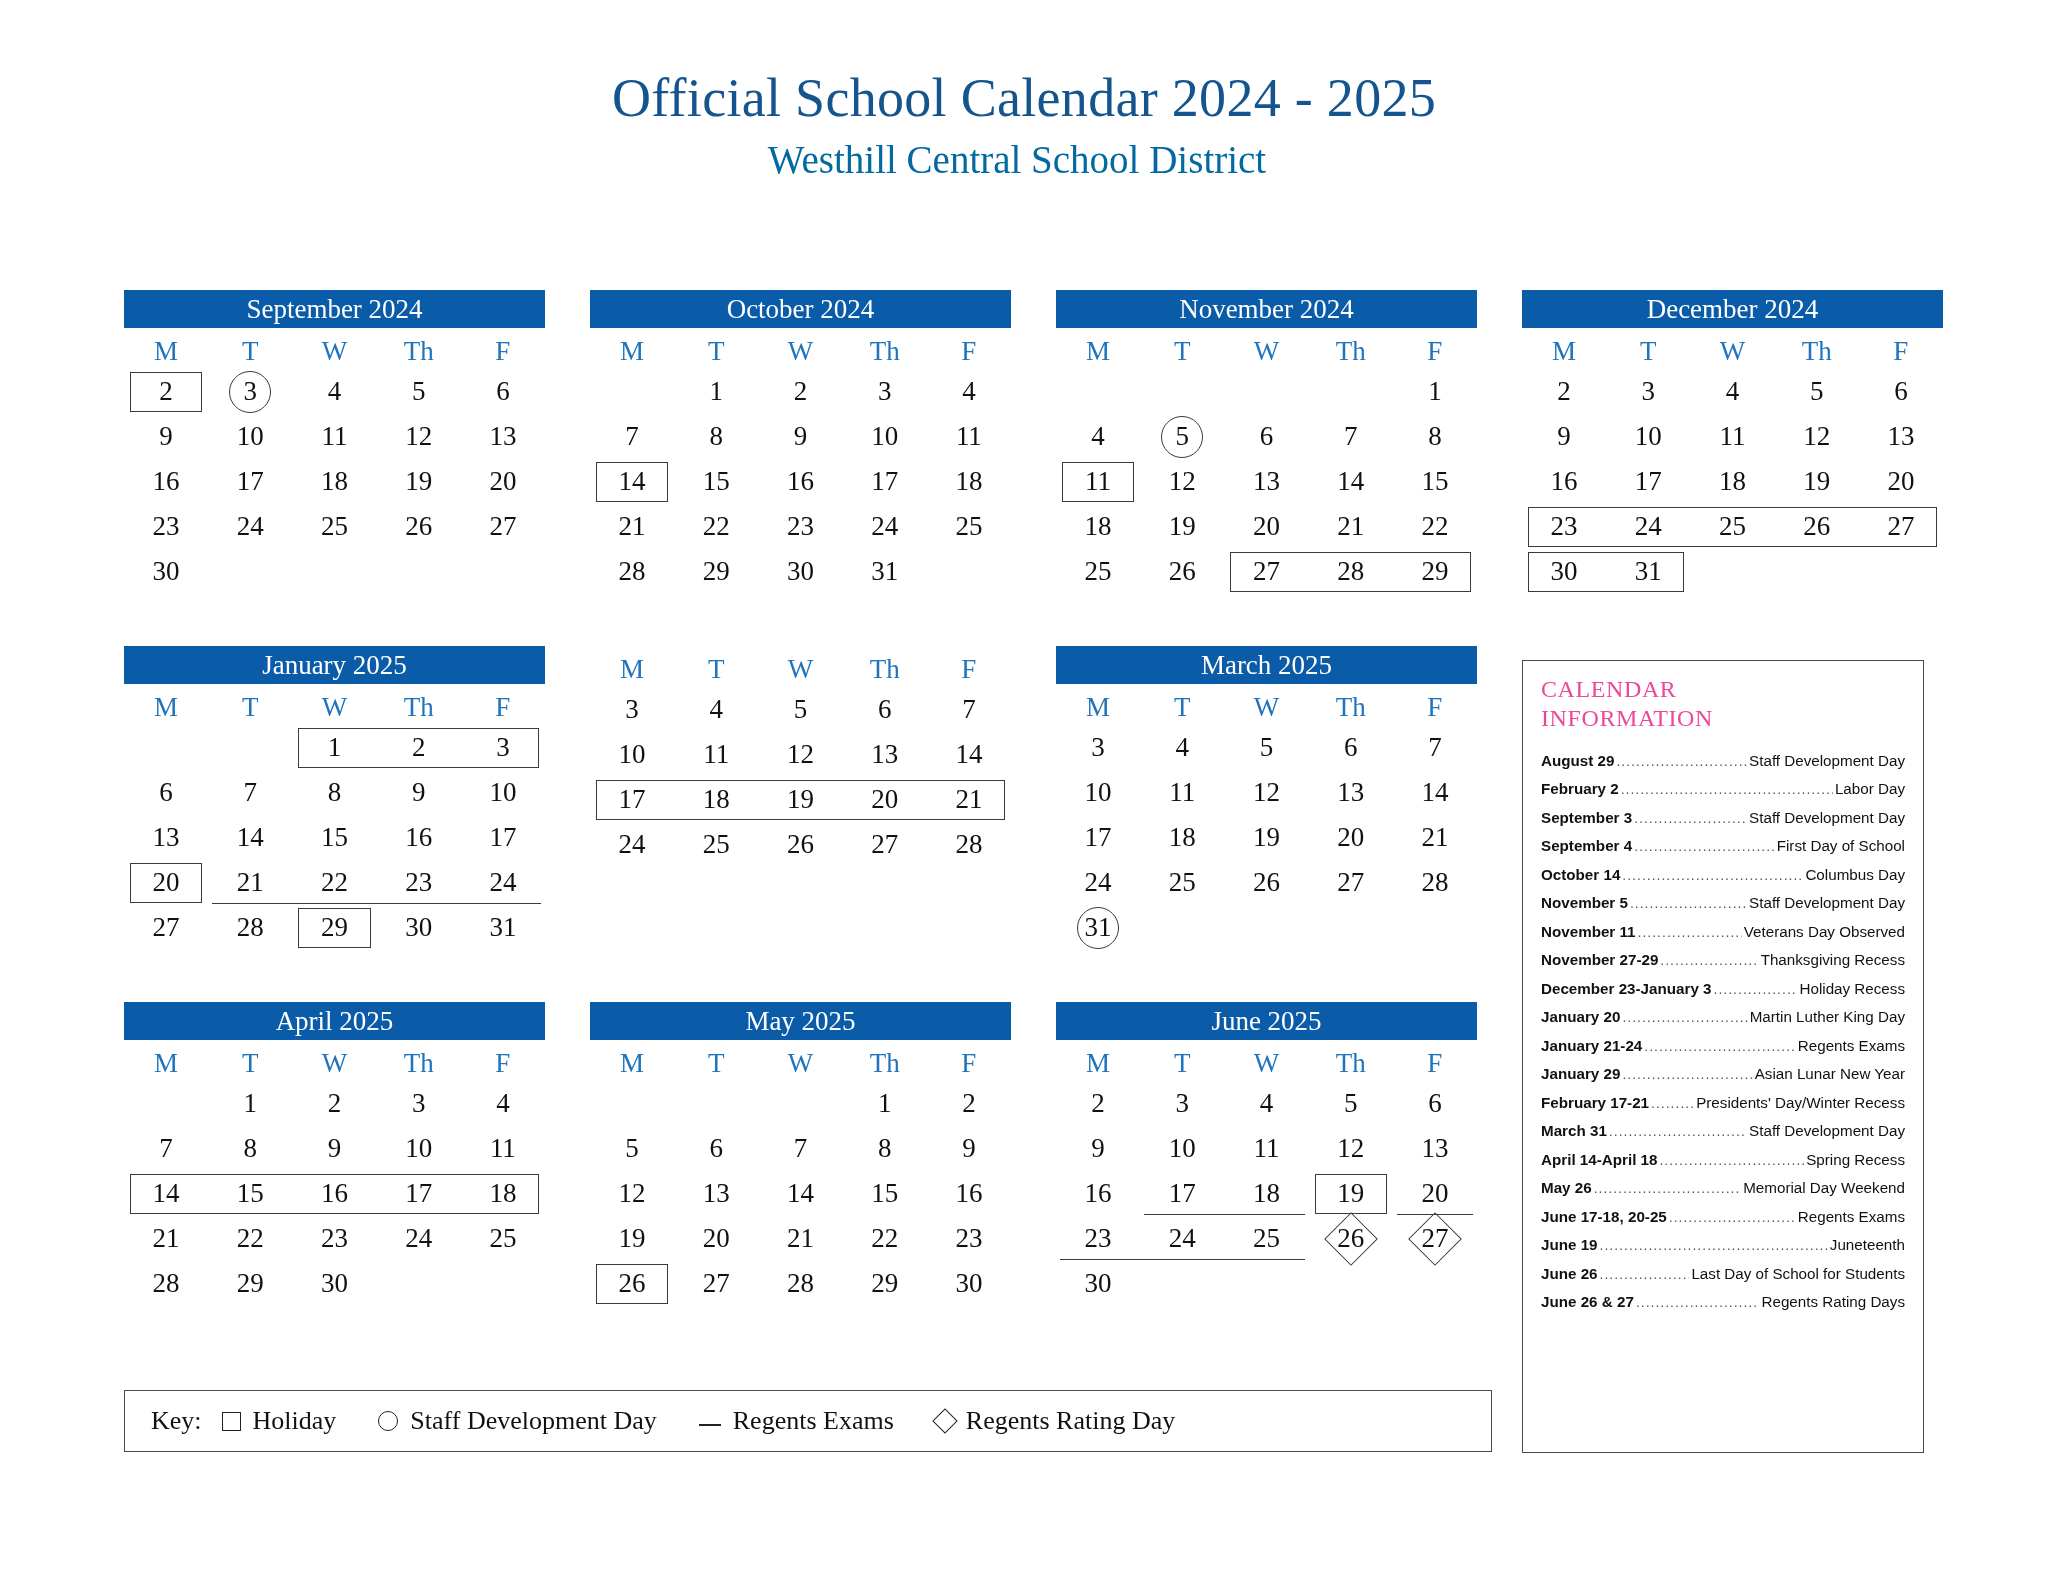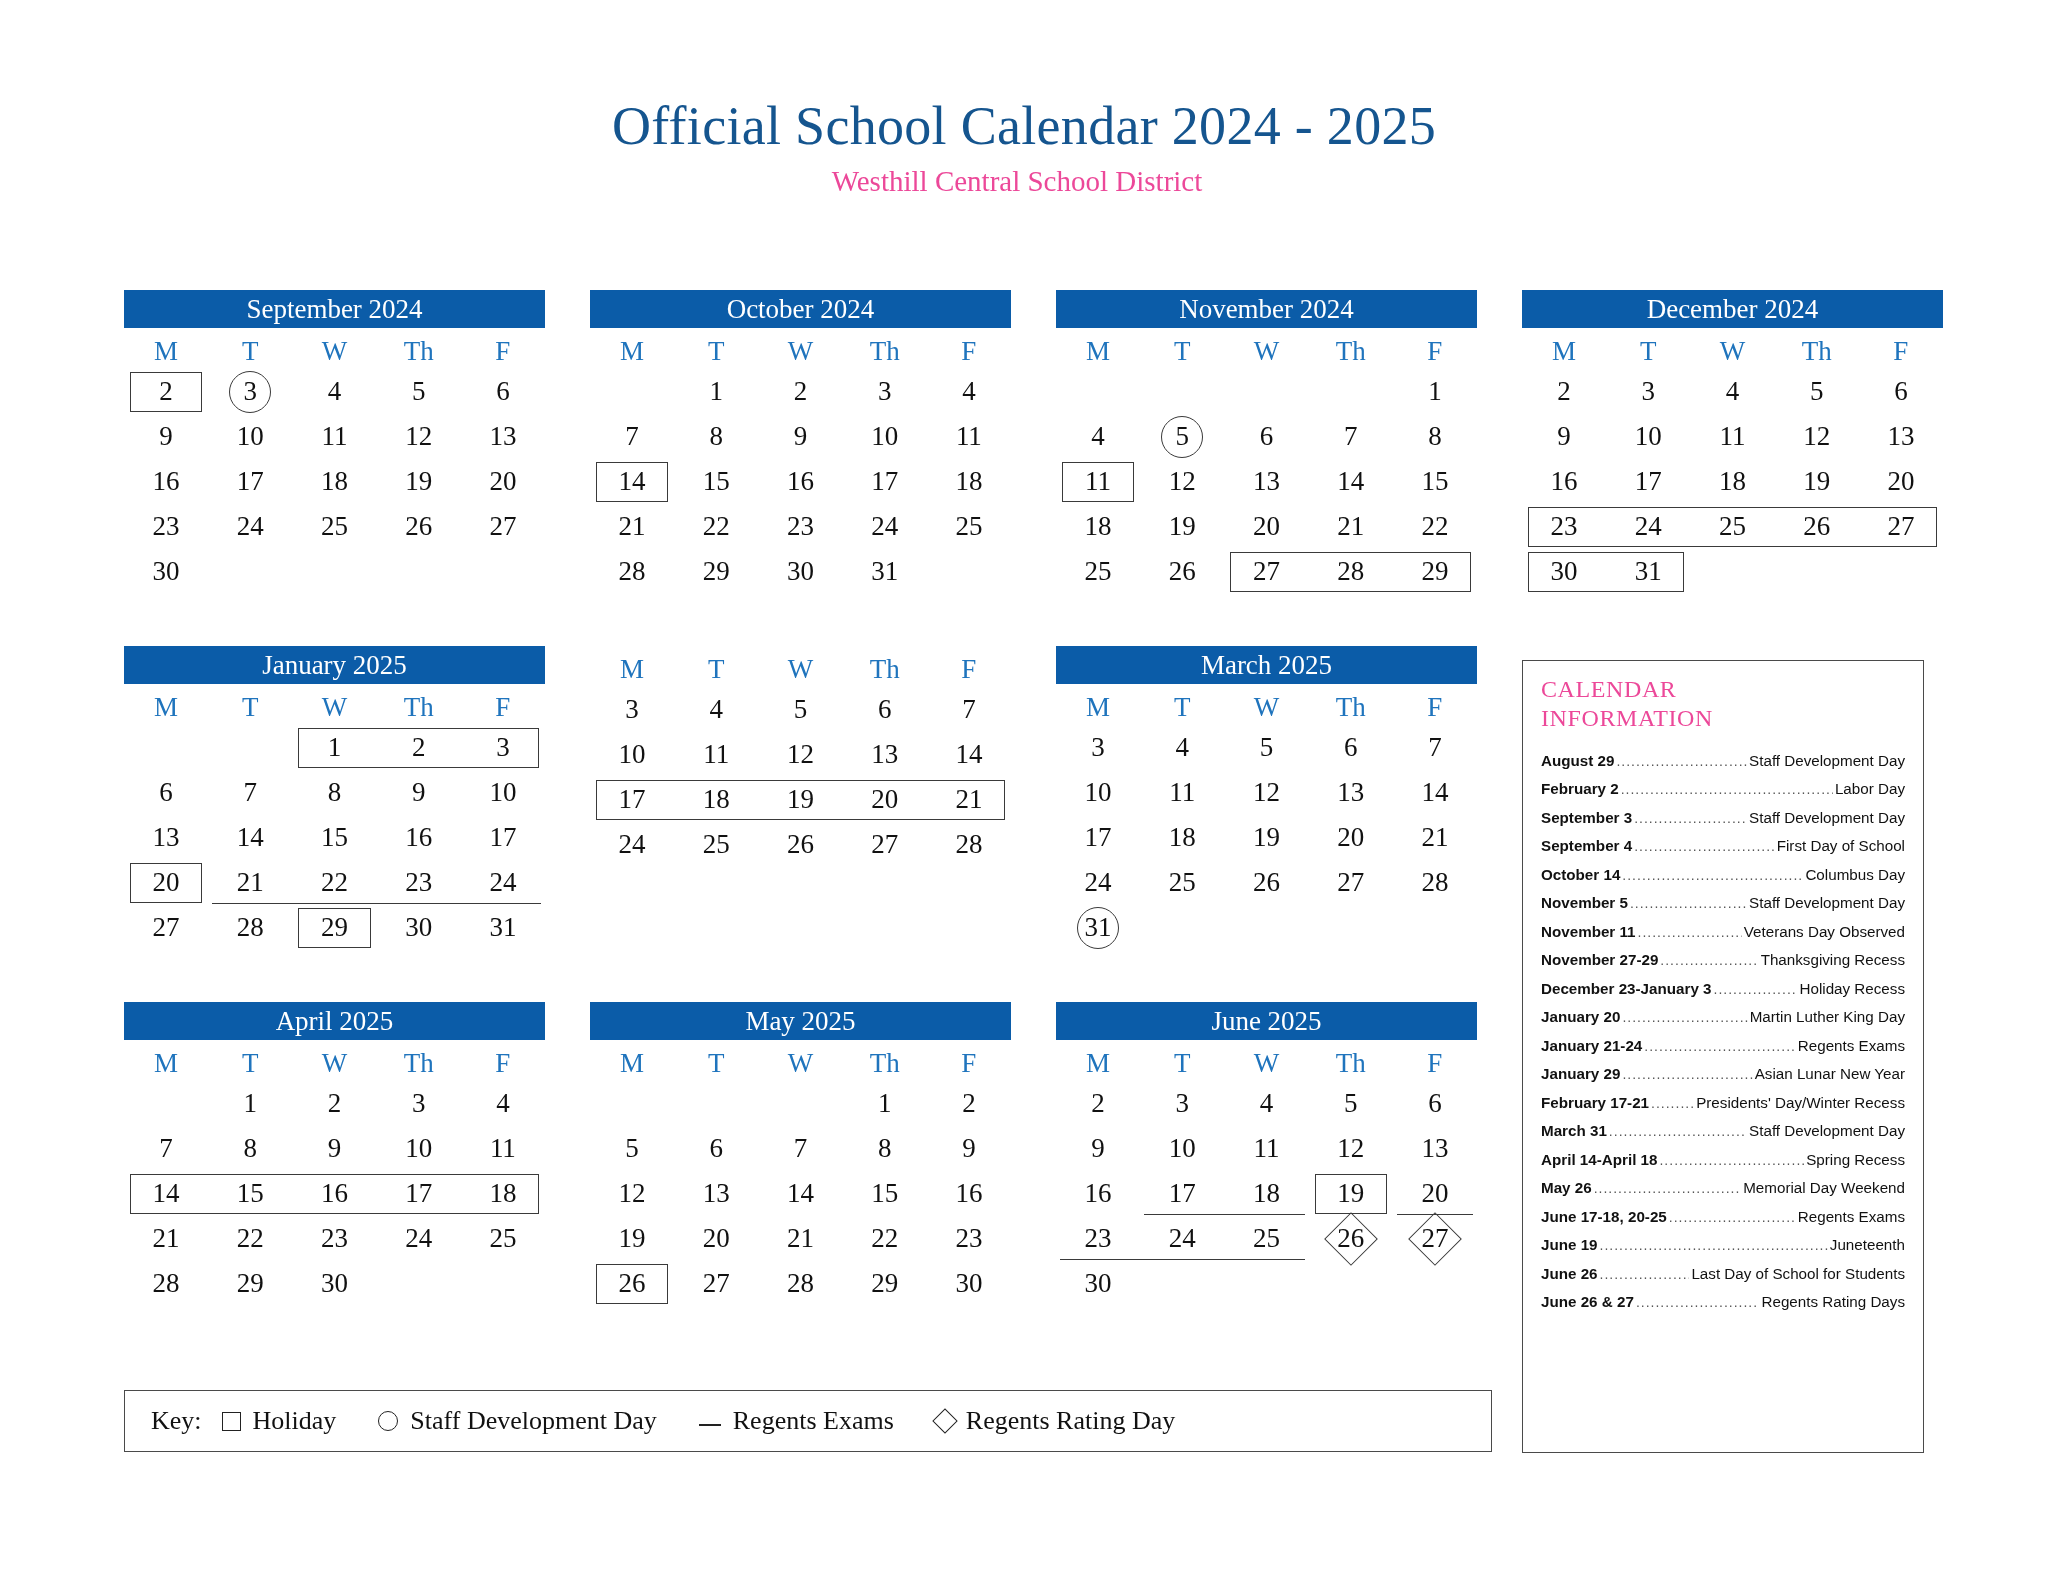--- a/index.html
+++ b/index.html
@@ -11,35 +11,35 @@
     width: 2048px;
     height: 1583px;
     font-family: "Liberation Serif", serif;
     position: relative;
     overflow: hidden;
   }
 
   
   #header {
     text-align: center;
-    padding-top: 98px;
+    padding-top: 70px;
   }
   #page-title {
     font-family: "Liberation Serif", serif;
     font-size: 54px;
     color: #15558f;
     letter-spacing: 0.3px;
     line-height: 1.05;
     font-weight: normal;
     margin: 0;
   }
   #page-subtitle {
     font-family: "Liberation Serif", serif;
-    font-size: 29px;
-    color: #ec4899;
+    font-size: 39px;
+    color: #0369a1;
     margin: 10px 14px 0 0;
     font-weight: normal;
   }
 
   
   #calendar-area {
     position: absolute;
     left: 124px;
     top: 290px;
     width: 1800px;

